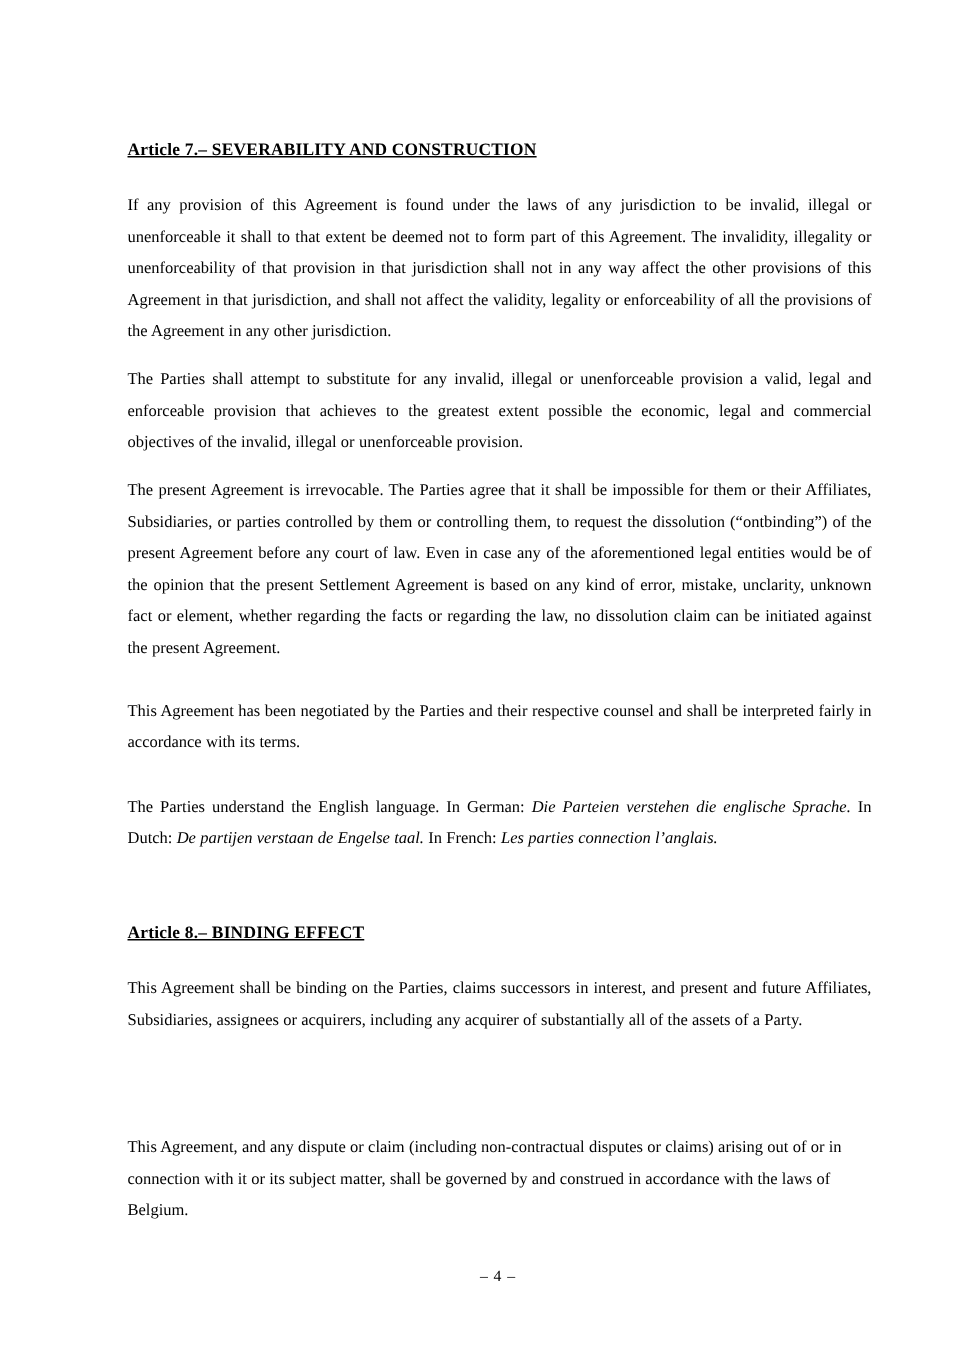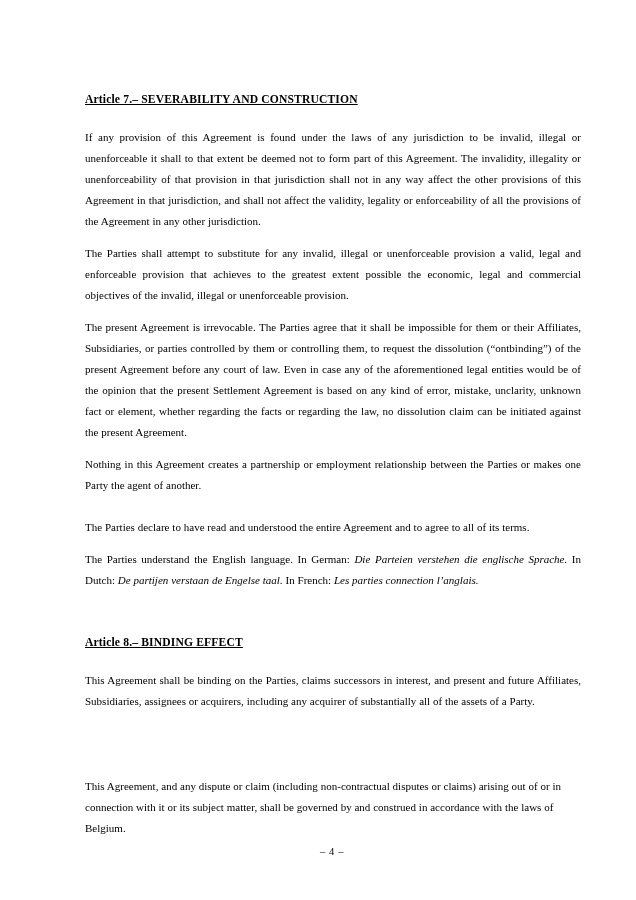--- a/index.html
+++ b/index.html
@@ -78,26 +78,25 @@
 
     <p class="para">If any provision of this Agreement is found under the laws of any jurisdiction to be invalid, illegal or unenforceable it shall to that extent be deemed not to form part of this Agreement.  The invalidity, illegality or unenforceability of that provision in that jurisdiction shall not in any way affect the other provisions of this Agreement in that jurisdiction, and shall not affect the validity, legality or enforceability of all the provisions of the Agreement in any other jurisdiction.</p>
     <div class="sp-para"></div>
 
     <p class="para">The Parties shall attempt to substitute for any invalid, illegal or unenforceable provision a valid, legal and enforceable provision that achieves to the greatest extent possible the economic, legal and commercial objectives of the invalid, illegal or unenforceable provision.</p>
     <div class="sp-para"></div>
 
     <p class="para">The present Agreement is irrevocable.  The Parties agree that it shall be impossible for them or their Affiliates, Subsidiaries, or parties controlled by them or controlling them, to request the dissolution (“ontbinding”) of the present Agreement before any court of law.  Even in case any of the aforementioned legal entities would be of the opinion that the present Settlement Agreement is based on any kind of error, mistake, unclarity, unknown fact or element, whether regarding the facts or regarding the law, no dissolution claim can be initiated against the present Agreement.</p>
     <div class="sp-para"></div>
 
-    <p class="para">Nothing in this Agreement creates a partnership or employment relationship between the Parties or makes one Party the agent of another.</p>
     <div class="sp-para"></div>
 
+    <p class="para">This Agreement has been negotiated by the Parties and their respective counsel and shall be interpreted fairly in accordance with its terms.</p>
     <div class="sp-para"></div>
 
-    <p class="para ragged">The Parties declare to have read and understood the entire Agreement and to agree to all of its terms.</p>
     <div class="sp-para"></div>
 
     <p class="para"><span>The Parties understand the English language.  In German: </span><em>Die Parteien verstehen die englische Sprache.</em><span>  In Dutch: </span><em>De partijen verstaan de Engelse taal.</em><span>  In French: </span><em>Les parties connection l’anglais.</em></p>
 
     <div class="sp-before-article"></div>
 
     <h2 class="article-heading">Article 8.– BINDING EFFECT</h2>
     <div class="sp-head-to-para"></div>
 
     <p class="para">This Agreement shall be binding on the Parties, claims successors in interest, and present and future Affiliates, Subsidiaries, assignees or acquirers, including any acquirer of substantially all of the assets of a Party.</p>

